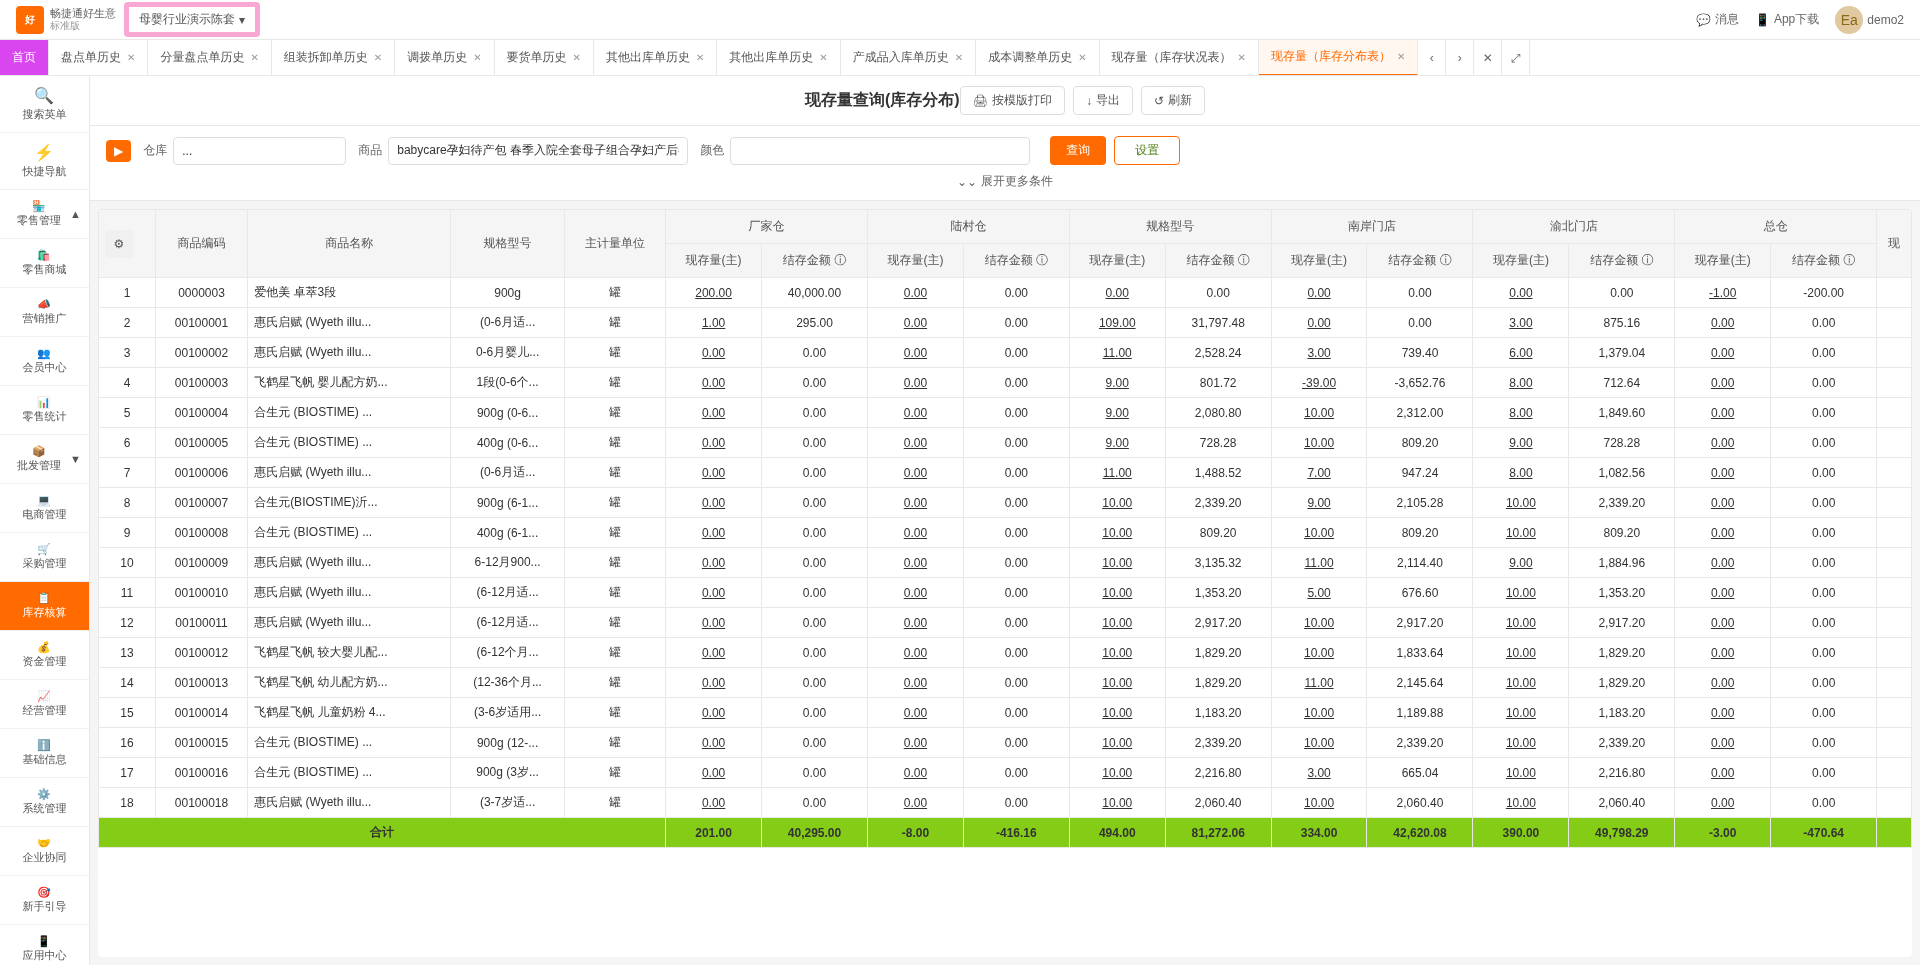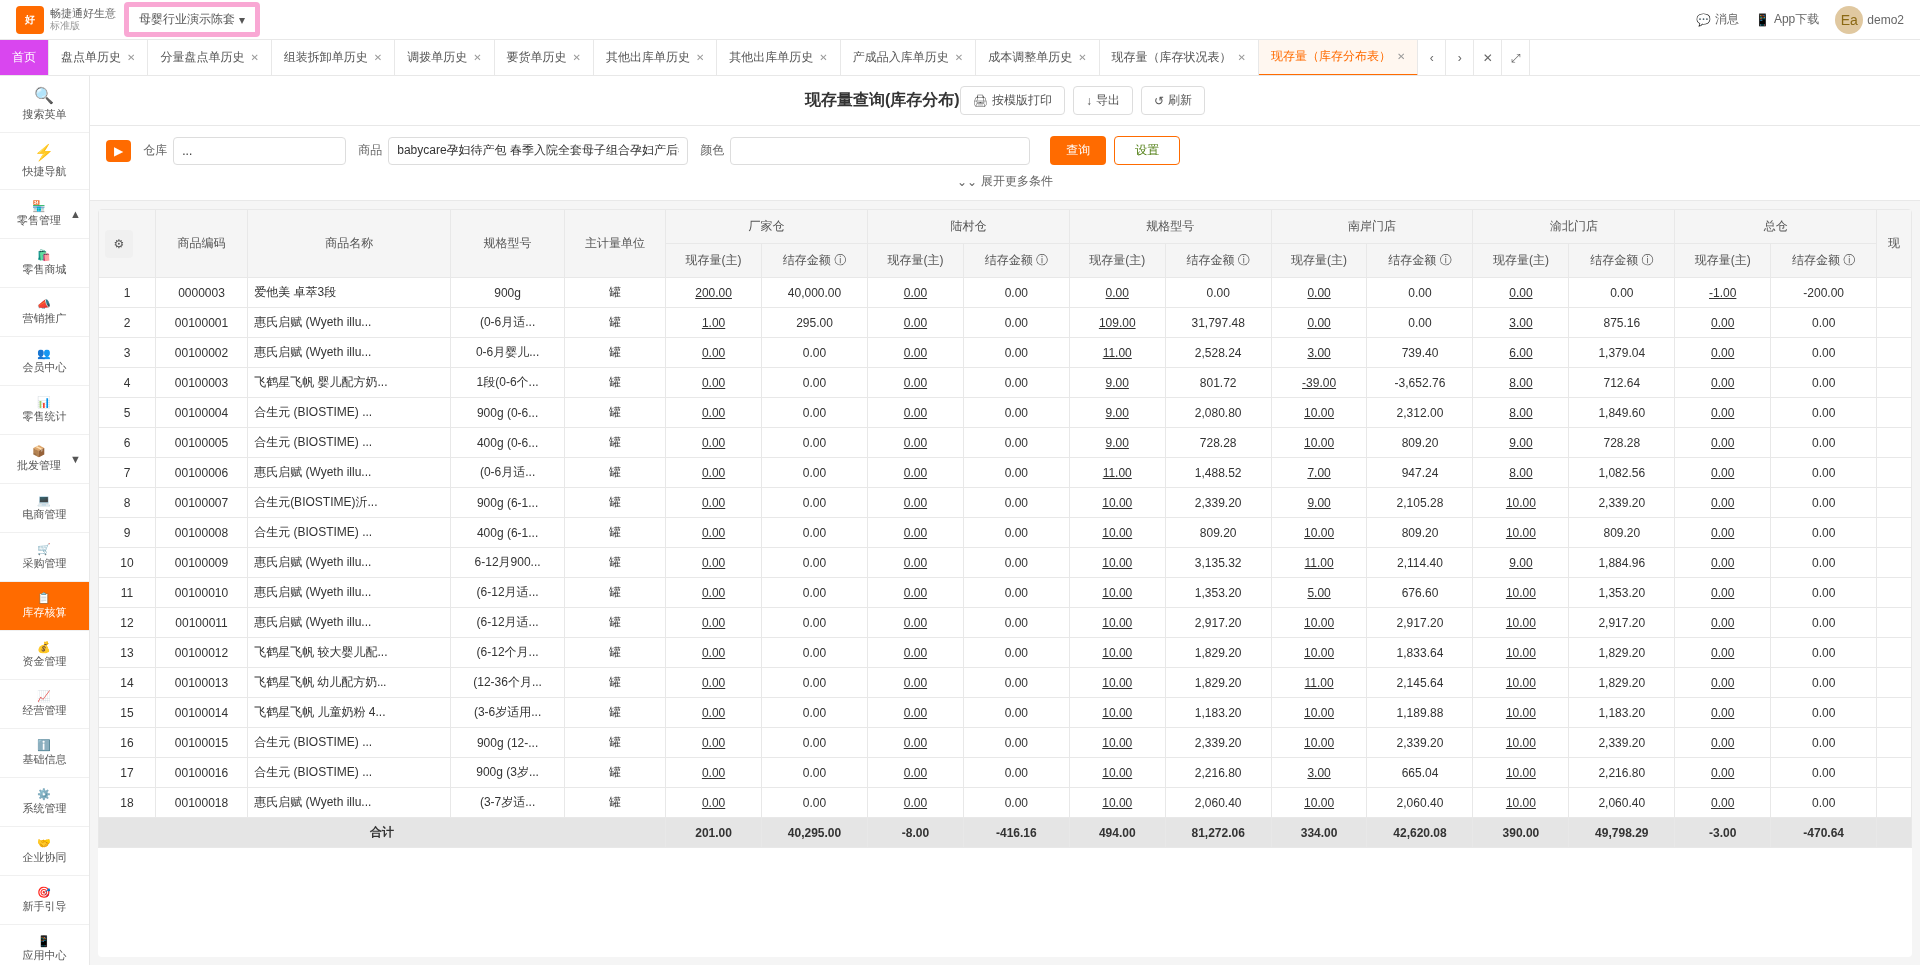--- a/index.html
+++ b/index.html
@@ -54,21 +54,21 @@
     .btn-query { background: #ff6b00; color: white; border: none; border-radius: 4px; padding: 6px 16px; cursor: pointer; font-size: 12px; margin-left: 8px; }
     .btn-setting { background: #fff; color: #4d7c0f; border: 1px solid #ff6b00; border-radius: 4px; padding: 5px 20px; cursor: pointer; font-size: 12px; }
     .search-actions { display: flex; gap: 8px; }
     .expand-bar { display: flex; align-items: center; justify-content: center; margin-top: 8px; }
 
     
     .table-container { flex: 1; overflow: auto; padding: 0; background: #fff; margin: 8px; border-radius: 4px; }
     .data-table { width: 100%; border-collapse: collapse; font-size: 12px; }
     .data-table th { background: #f5f5f5; border: 1px solid #e8e8e8; padding: 8px 6px; text-align: center; font-weight: normal; color: #555; white-space: nowrap; position: sticky; top: 0; z-index: 2; }
     .data-table td { border: 1px solid #e8e8e8; padding: 6px; text-align: center; color: #333; white-space: nowrap; }
-    .data-table tr.summary td { background: #e5e5e5; font-weight: bold; }
+    .data-table tr.summary td { background: #84cc16; font-weight: bold; }
     .col-group-header { background: #fafafa; text-align: center; }
     .num-link { color: #1890ff; text-decoration: underline; cursor: pointer; }
     .num-negative { color: #f5222d; }
     .settings-icon { width: 28px; height: 28px; background: #f0f0f0; border-radius: 4px; display: flex; align-items: center; justify-content: center; cursor: pointer; }
     .row-index { color: #999; }
 
     
     ::-webkit-scrollbar { width: 6px; height: 6px; }
     ::-webkit-scrollbar-track { background: #f1f1f1; }
     ::-webkit-scrollbar-thumb { background: #ccc; border-radius: 3px; }
@@ -585,21 +585,21 @@
     <td class="">1,833.64</td>
     <td class="num-link">10.00</td>
     <td>1,829.20</td>
     <td class="num-link ">0.00</td>
     <td class="">0.00</td>
     <td></td>
   </tr>
             <tr>
     <td class="row-index">14</td>
     <td>00100013</td>
-    <td style="text-align:left;max-width:160px;overflow:hidden;text-overflow:ellipsis;font-family:Liberation Serif, serif;">飞鹤星飞帆 幼儿配方奶...</td>
+    <td style="text-align:left;max-width:160px;overflow:hidden;text-overflow:ellipsis;">飞鹤星飞帆 幼儿配方奶...</td>
     <td>(12-36个月...</td>
     <td>罐</td>
     <td class="num-link ">0.00</td>
     <td>0.00</td>
     <td class="num-link ">0.00</td>
     <td class="">0.00</td>
     <td class="num-link">10.00</td>
     <td>1,829.20</td>
     <td class="num-link ">11.00</td>
     <td class="">2,145.64</td>

